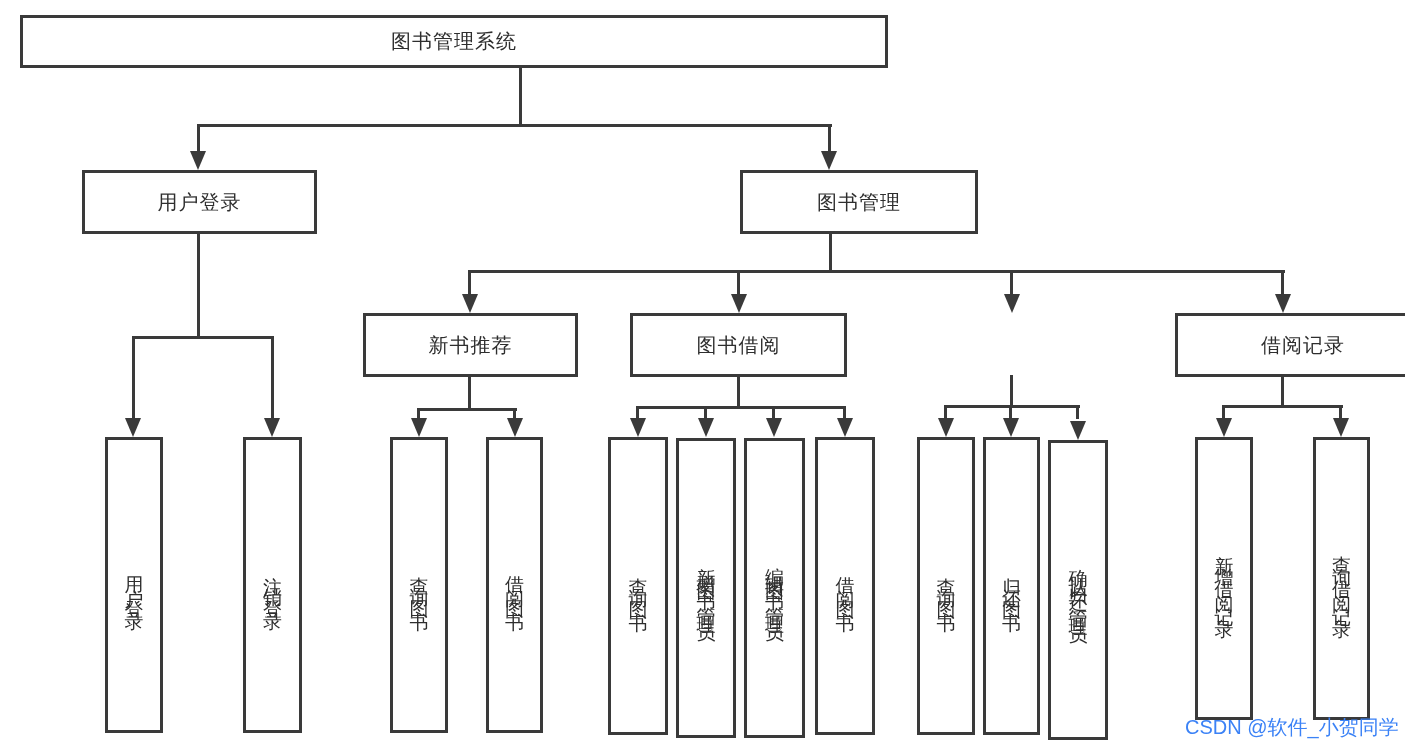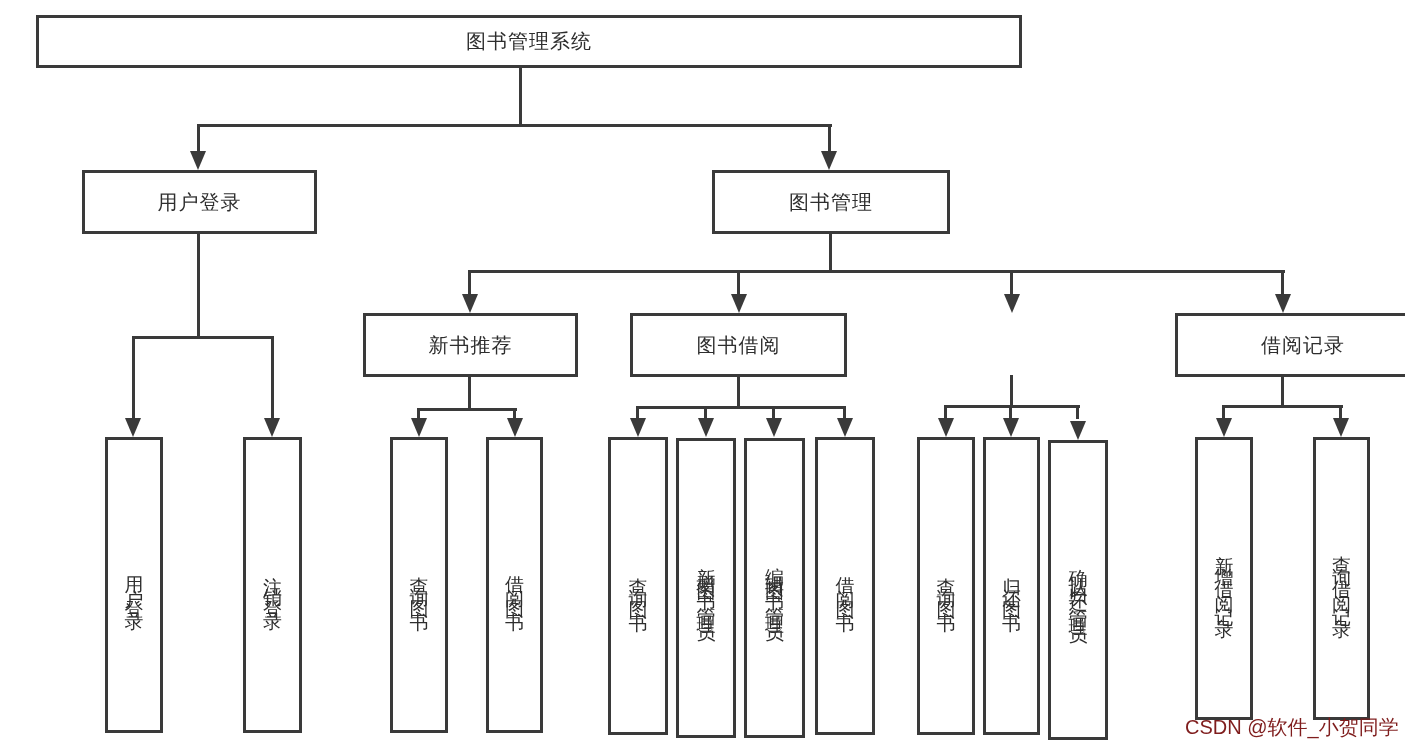--- a/index.html
+++ b/index.html
@@ -21,39 +21,39 @@
   .vline, .hline { position:absolute; background:#3a3a3a; z-index:1; }
   .vline { width:3px; }
   .hline { height:3px; }
   .arrow {
     position:absolute; width:0; height:0; z-index:1;
     border-left:8px solid transparent; border-right:8px solid transparent;
     border-top:19px solid #3a3a3a;
   }
   .watermark {
     position:absolute; left:1185px; top:714px; z-index:6;
-    font-size:20px; color:#7f1d1d; white-space:nowrap;
+    font-size:20px; color:#3b82f6; white-space:nowrap;
   }
 </style>
 </head>
 <body>
 
 <div class="canvas">
 
-  <div class="box" style="left:36px; top:15px; width:986px; height:53px;">图书管理系统</div>
+  <div class="box" style="left:20px; top:15px; width:868px; height:53px;">图书管理系统</div>
 
   <div class="vline" style="left:519px; top:66px; height:58px;"></div>
   <div class="hline" style="left:197px; top:124px; width:635px;"></div>
   <div class="vline" style="left:197px; top:124px; height:28px;"></div>
   <div class="arrow" style="left:190px; top:151px;"></div>
   <div class="vline" style="left:828px; top:124px; height:28px;"></div>
   <div class="arrow" style="left:821px; top:151px;"></div>
 
   <div class="box" style="left:82px; top:170px; width:235px; height:64px;">用户登录</div>
-  <div class="box" style="left:712px; top:170px; width:238px; height:64px;">图书管理</div>
+  <div class="box" style="left:740px; top:170px; width:238px; height:64px;">图书管理</div>
 
   <div class="vline" style="left:197px; top:232px; height:104px;"></div>
   <div class="hline" style="left:132px; top:336px; width:142px;"></div>
   <div class="vline" style="left:132px; top:336px; height:83px;"></div>
   <div class="arrow" style="left:125px; top:418px;"></div>
   <div class="vline" style="left:271px; top:336px; height:83px;"></div>
   <div class="arrow" style="left:264px; top:418px;"></div>
 
   <div class="vline" style="left:829px; top:232px; height:41px;"></div>
   <div class="hline" style="left:468px; top:270px; width:817px;"></div>

